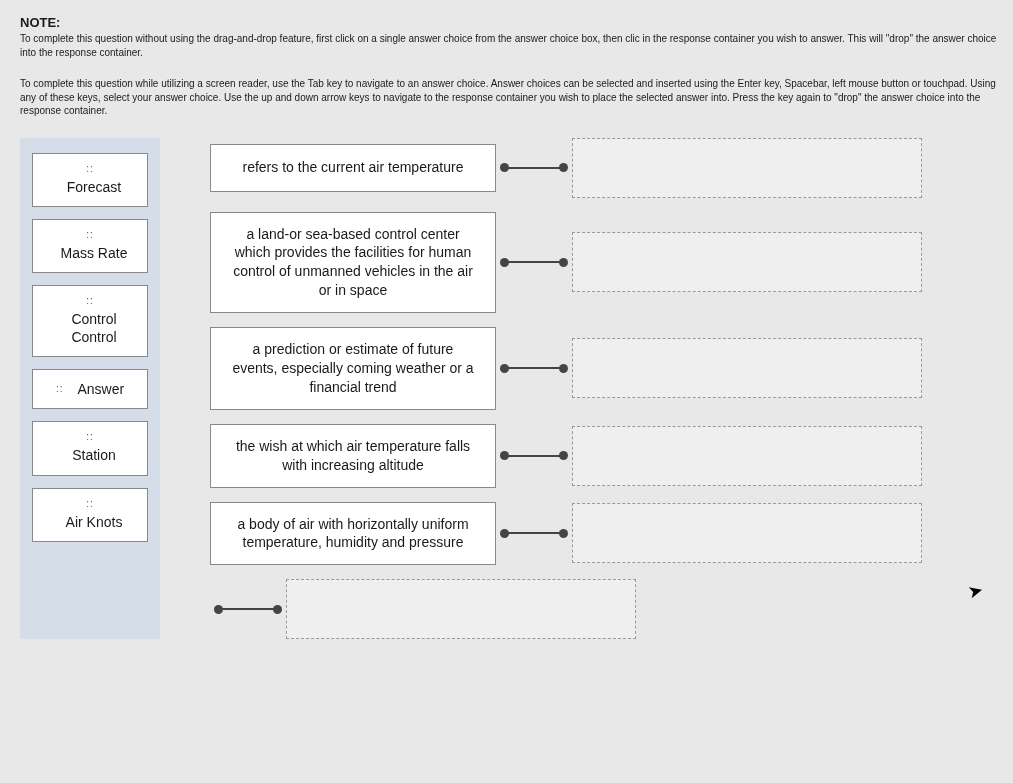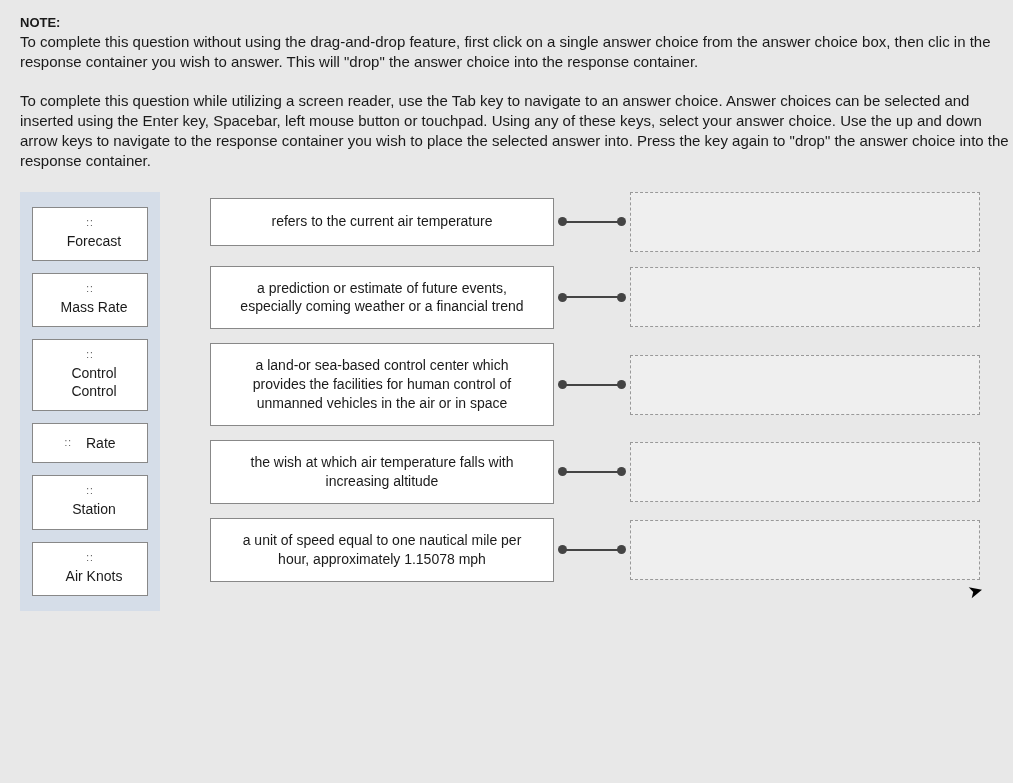--- a/index.html
+++ b/index.html
@@ -19,21 +19,21 @@
     }
     .note-section {
       margin-bottom: 18px;
     }
     .note-heading {
       font-weight: bold;
       font-size: 13px;
       margin-bottom: 2px;
     }
     .note-text {
-      font-size: 15px;
+      font-size: 10px;
       line-height: 1.35;
     }
     .content-area {
       display: flex;
       gap: 50px;
       margin-top: 20px;
     }
     .choices-column {
       background: #d5dde8;
       padding: 15px 12px;
@@ -74,21 +74,21 @@
     .definition-row {
       display: flex;
       align-items: center;
       gap: 0;
       position: relative;
     }
     .definition-box {
       background: #ffffff;
       border: 1px solid #888;
       padding: 12px 18px;
-      width: 344px;
+      width: 286px;
       text-align: center;
       font-size: 14px;
       line-height: 1.35;
       min-height: 48px;
       display: flex;
       align-items: center;
       justify-content: center;
     }
     .connector {
       width: 60px;
@@ -148,55 +148,59 @@
     <div class="choice-box">
       <span class="drag-handle">::</span>
       <span class="choice-label">Mass Rate</span>
     </div>
     <div class="choice-box">
       <span class="drag-handle">::</span>
       <span class="choice-label">Control Control</span>
     </div>
     <div class="choice-box" style="flex-direction:row; gap:6px; justify-content:center;">
       <span class="drag-handle">::</span>
-      <span class="choice-label">Rate</span>
+      <span class="choice-label">Answer</span>
     </div>
     <div class="choice-box">
       <span class="drag-handle">::</span>
       <span class="choice-label">Station</span>
     </div>
     <div class="choice-box">
       <span class="drag-handle">::</span>
       <span class="choice-label">Air Knots</span>
     </div>
   </div>
 
   <div class="definitions-column">
     <div class="definition-row">
       <div class="definition-box">refers to the current air temperature</div>
       <div class="connector"></div>
       <div class="drop-zone"></div>
     </div>
     <div class="definition-row">
+      <div class="definition-box">a land-or sea-based control center which provides the facilities for human control of unmanned vehicles in the air or in space</div>
+      <div class="connector"></div>
+      <div class="drop-zone"></div>
+    </div>
+    <div class="definition-row">
       <div class="definition-box">a prediction or estimate of future events, especially coming weather or a financial trend</div>
       <div class="connector"></div>
       <div class="drop-zone"></div>
     </div>
     <div class="definition-row">
-      <div class="definition-box">a land-or sea-based control center which provides the facilities for human control of unmanned vehicles in the air or in space</div>
-      <div class="connector"></div>
-      <div class="drop-zone"></div>
-    </div>
-    <div class="definition-row">
       <div class="definition-box">the wish at which air temperature falls with increasing altitude</div>
       <div class="connector"></div>
       <div class="drop-zone"></div>
     </div>
     <div class="definition-row">
-      <div class="definition-box">a unit of speed equal to one nautical mile per hour, approximately 1.15078 mph</div>
+      <div class="definition-box">a body of air with horizontally uniform temperature, humidity and pressure</div>
+      <div class="connector"></div>
+      <div class="drop-zone"></div>
+    </div>
+    <div class="definition-row">
       <div class="connector"></div>
       <div class="drop-zone"></div>
     </div>
   </div>
 
 </div>
 
 <div class="cursor">➤</div>
 
 </body></html>

